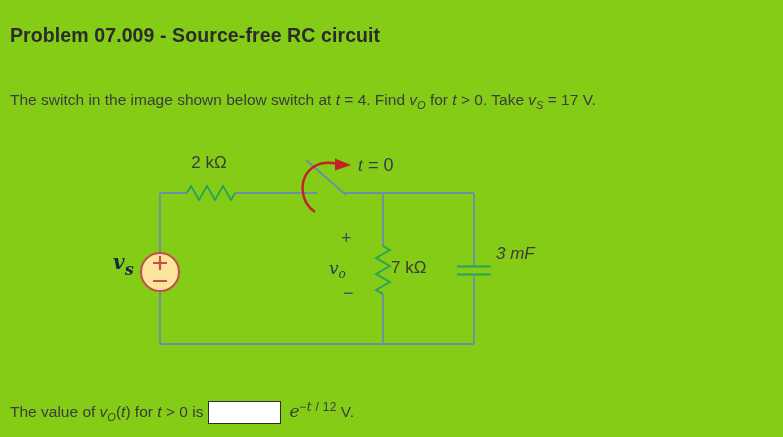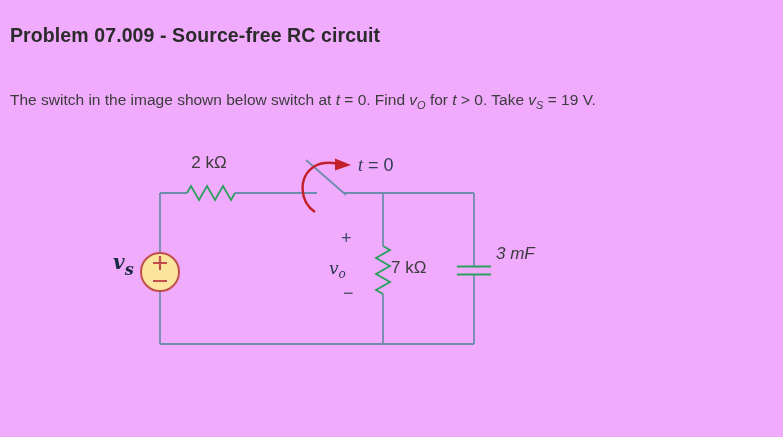--- a/index.html
+++ b/index.html
@@ -1,20 +1,20 @@
 <!DOCTYPE html>
 <html><head>
 <meta charset="utf-8">
 <style>
   * { box-sizing: border-box; }
   html, body { margin: 0; padding: 0; background: #fff; }
   .page {
     position: relative;
     width: 783px; height: 437px;
-    background: #f0abfc;
+    background: #84cc16;
     font-family: "Liberation Sans", sans-serif;
     overflow: hidden;
   }
   .title {
     position: absolute; left: 10px; top: 11px;
     font-size: 19.5px; font-weight: bold; color: #2b2b2b;
     letter-spacing: 0.1px;
   }
   .statement {
     position: absolute; left: 10px; top: 75px;
@@ -61,21 +61,21 @@
   .sup i { font-family: "DejaVu Serif", serif; }
   .unit { margin-left: 4px; }
 </style>
 </head>
 <body>
 
 <div class="page">
 
   <h1 class="title">Problem 07.009 - Source-free RC circuit</h1>
 
-  <p class="statement"><span>The switch in the image shown below switch at </span><i>t</i><span> = 0. Find </span><i>v</i><sub class="vsub">O</sub><span> for </span><i>t</i><span> &gt; 0. Take </span><i>v</i><sub class="vsub">S</sub><span> = 19 V.</span></p>
+  <p class="statement"><span>The switch in the image shown below switch at </span><i>t</i><span> = 4. Find </span><i>v</i><sub class="vsub">O</sub><span> for </span><i>t</i><span> &gt; 0. Take </span><i>v</i><sub class="vsub">S</sub><span> = 17 V.</span></p>
 
   <div class="circuit">
     <svg width="560" height="205" viewBox="0 0 560 205">
 
       <path d="M116,43 H143 M191,43 H273 M300,43 H430 M116,43 V194 M116,194 H430 M430,43 V116 M430,125 V194 M339,43 V96 M339,144 V194" stroke="#6f8cad" stroke-width="1.8" fill="none"></path>
 
       <path d="M262,10 L302,45" stroke="#6f8cad" stroke-width="1.8" fill="none"></path>
 
       <path d="M143,43 l4,-7 l8,14 l8,-14 l8,14 l8,-14 l8,14 l4,-7" stroke="#2aa05f" stroke-width="1.8" fill="none"></path>
 
@@ -100,14 +100,15 @@
 
     <div class="clabel sign" style="left:299px; top:133px;">−</div>
 
     <div class="clabel" style="left:347px; top:108px;">7 kΩ</div>
 
     <div class="clabel" style="left:452px; top:94px;font-style:italic;">3 mF</div>
 
     <div class="clabel mathvar vs-label" style="left:69px; top:100px;text-align:center;"><span>v</span><span class="msub">s</span></div>
   </div>
 
+  <div class="answer-line"><span>The value of </span><i>v</i><sub class="vsub">O</sub><span>(</span><i>t</i><span>) for </span><i>t</i><span> &gt; 0 is</span><input class="answer-input" type="text" value="" style=""><span class="euler">e</span><span class="sup"><span>−</span><i>t</i><span> / 12</span></span><span class="unit">V.</span></div>
 
 </div>
 
 </body></html>

